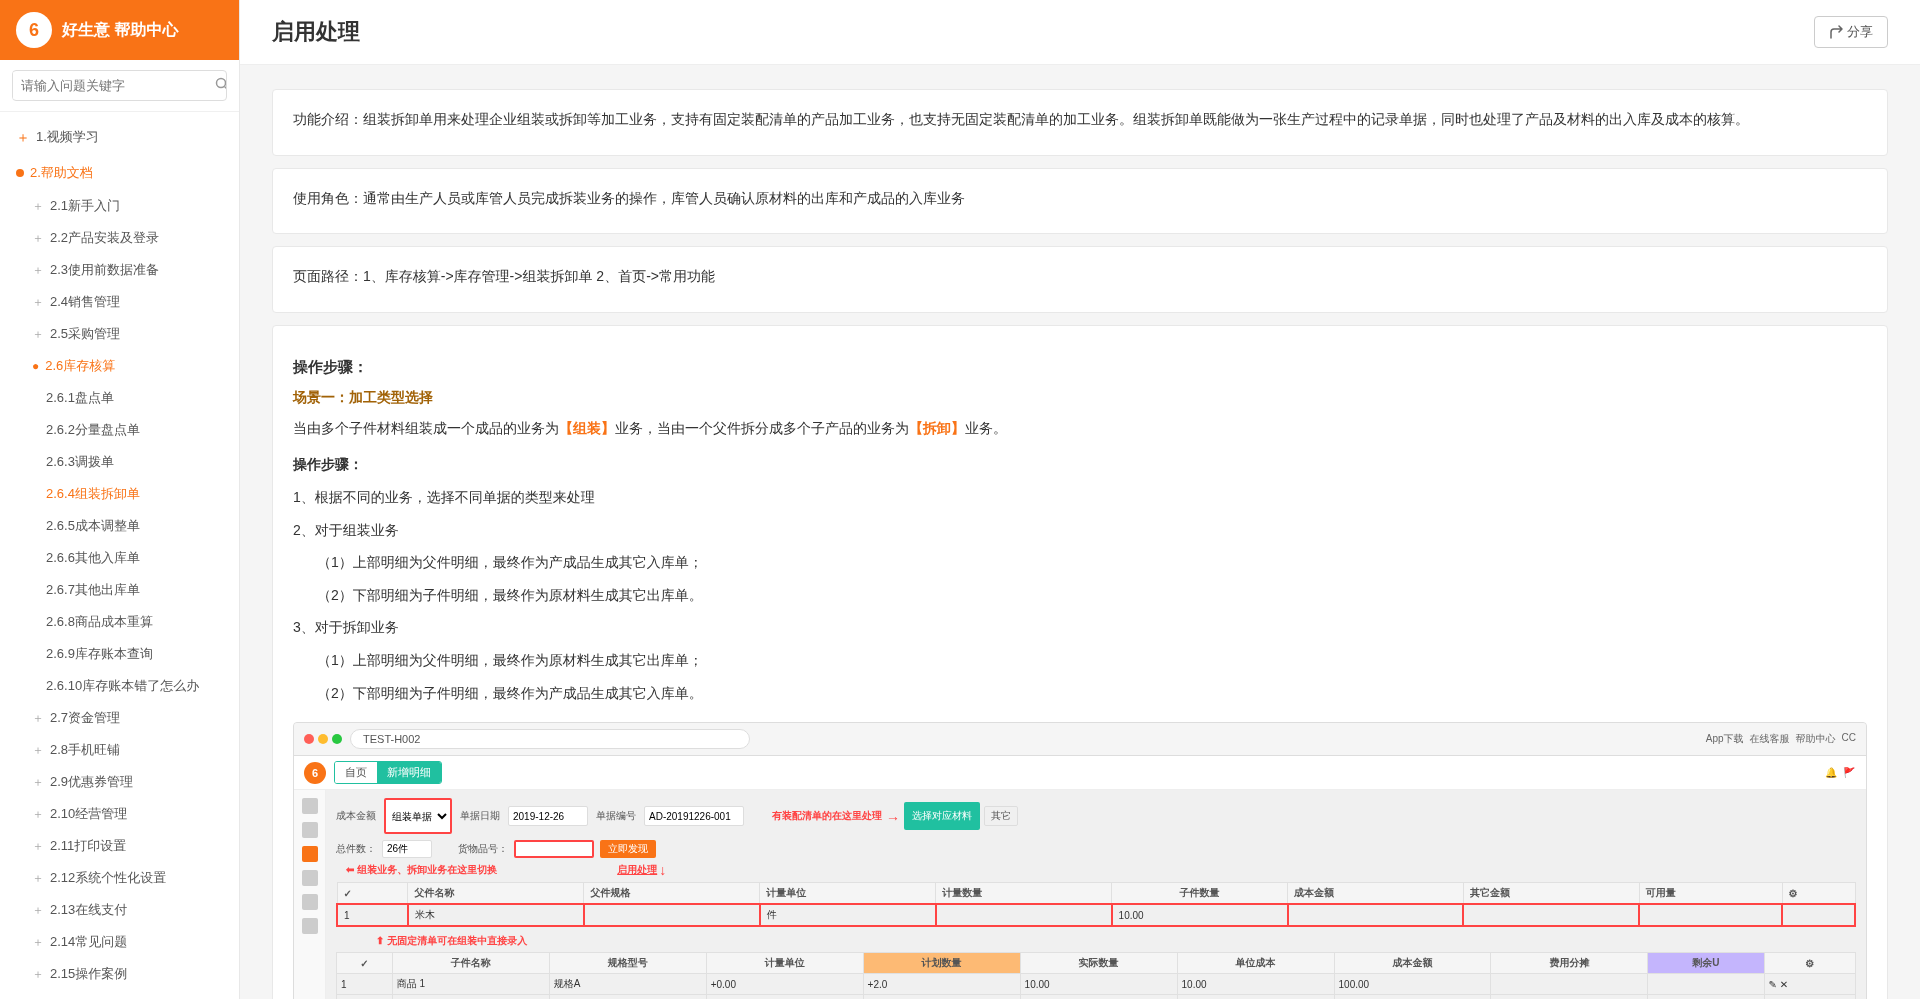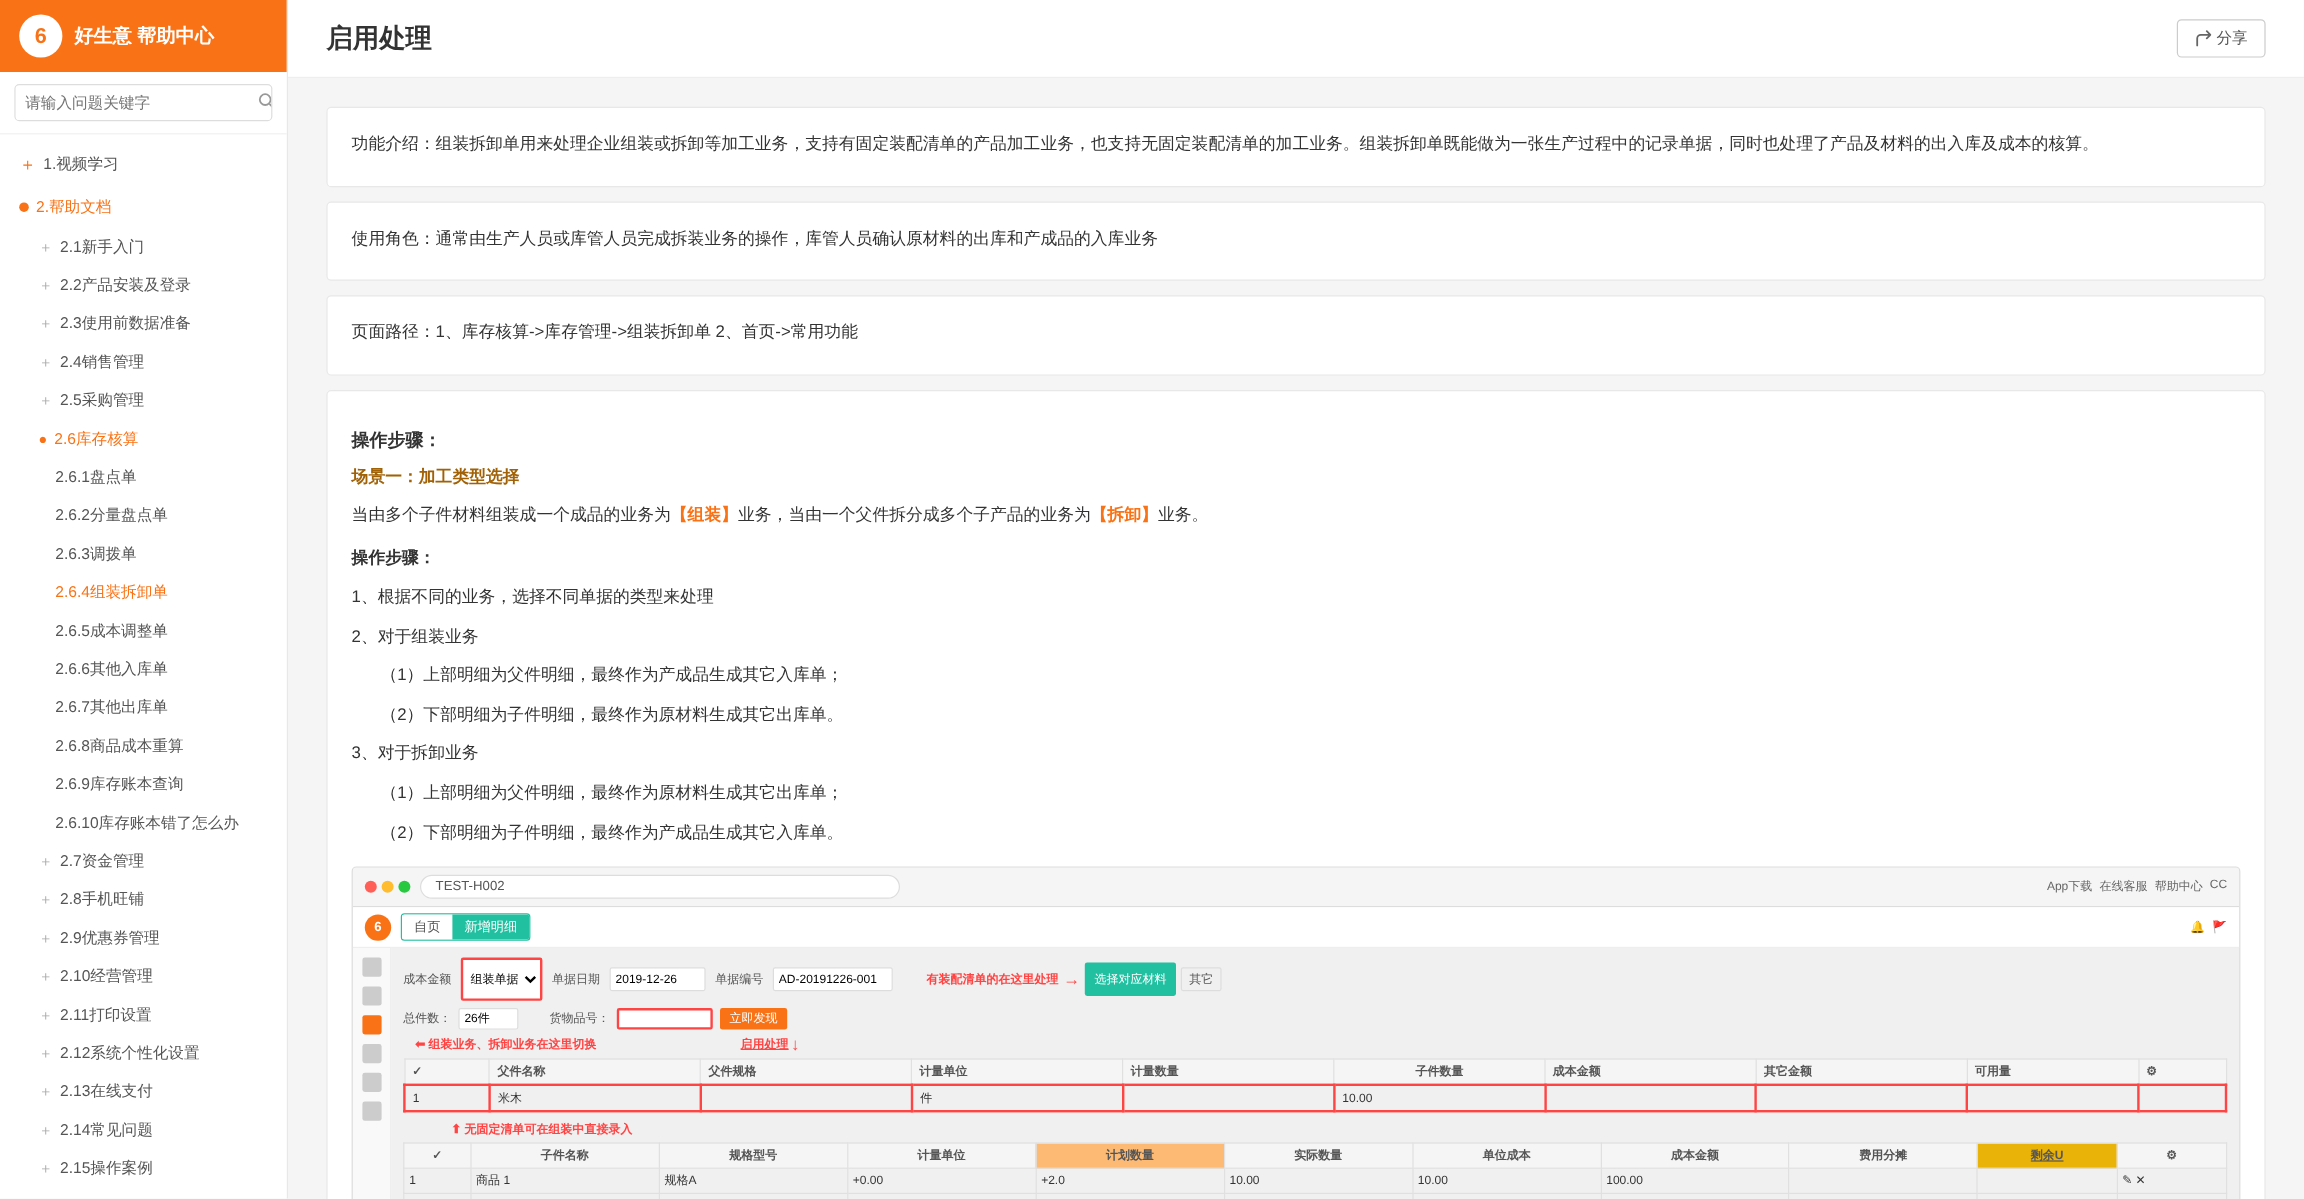--- a/index.html
+++ b/index.html
@@ -510,21 +510,21 @@
                 <tr>
                   <th style="background:#f5f5f5;border:1px solid #e0e0e0;padding:3px 4px;color:#555;">✓</th>
                   <th style="background:#f5f5f5;border:1px solid #e0e0e0;padding:3px 4px;color:#555;">子件名称</th>
                   <th style="background:#f5f5f5;border:1px solid #e0e0e0;padding:3px 4px;color:#555;">规格型号</th>
                   <th style="background:#f5f5f5;border:1px solid #e0e0e0;padding:3px 4px;color:#555;">计量单位</th>
                   <th style="background:#fdba74;border:1px solid #e0e0e0;padding:3px 4px;color:#555;">计划数量</th>
                   <th style="background:#f5f5f5;border:1px solid #e0e0e0;padding:3px 4px;color:#555;">实际数量</th>
                   <th style="background:#f5f5f5;border:1px solid #e0e0e0;padding:3px 4px;color:#555;">单位成本</th>
                   <th style="background:#f5f5f5;border:1px solid #e0e0e0;padding:3px 4px;color:#555;">成本金额</th>
                   <th style="background:#f5f5f5;border:1px solid #e0e0e0;padding:3px 4px;color:#555;">费用分摊</th>
-                  <th style="background:#eab308;border:1px solid #e0e0e0;padding:3px 4px;color:#555;text-decoration:underline;">剩余U</th>
+                  <th style="background:#c4b5fd;border:1px solid #e0e0e0;padding:3px 4px;color:#555;">剩余U</th>
                   <th style="background:#f5f5f5;border:1px solid #e0e0e0;padding:3px 4px;color:#555;">⚙</th>
                 </tr>
               </thead>
               <tbody>
                 <tr>
                   <td style="border:1px solid #e0e0e0;padding:3px 4px;">1</td>
                   <td style="border:1px solid #e0e0e0;padding:3px 4px;">商品 1</td>
                   <td style="border:1px solid #e0e0e0;padding:3px 4px;">规格A</td>
                   <td style="border:1px solid #e0e0e0;padding:3px 4px;">+0.00</td>
                   <td style="border:1px solid #e0e0e0;padding:3px 4px;">+2.0</td>

